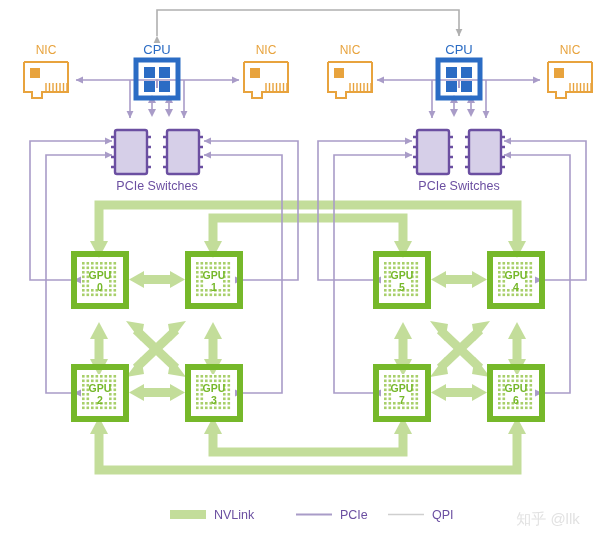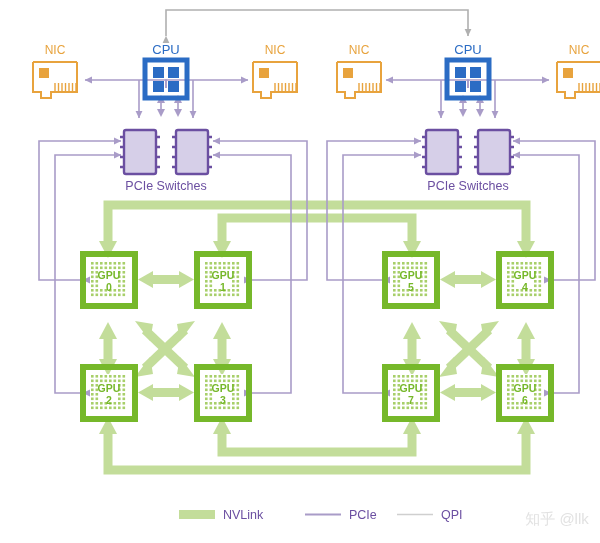--- a/index.html
+++ b/index.html
@@ -1,17 +1,17 @@
 <!DOCTYPE html>
 <html><head>
 <meta charset="utf-8">
 <style>
   html,body{margin:0;padding:0;background:#ffffff;}
   body{width:600px;height:543px;font-family:"Liberation Sans",sans-serif;position:relative;overflow:hidden;}
-  #stage{position:absolute;left:17px;top:0;width:492px;height:543px;}
+  #stage{position:absolute;left:8px;top:0;width:492px;height:543px;}
   svg{position:absolute;left:0;top:0;width:600px;height:543px;}
   .lbl{font-family:"Liberation Sans",sans-serif;}
 </style>
 </head>
 <body>
 
 <div id="stage">
 <svg viewBox="0 0 600 543" xmlns="http://www.w3.org/2000/svg">
   <defs>
     <marker id="pA" viewBox="0 0 10 10" refX="8.6" refY="5" markerWidth="5.2" markerHeight="5.2" orient="auto">

